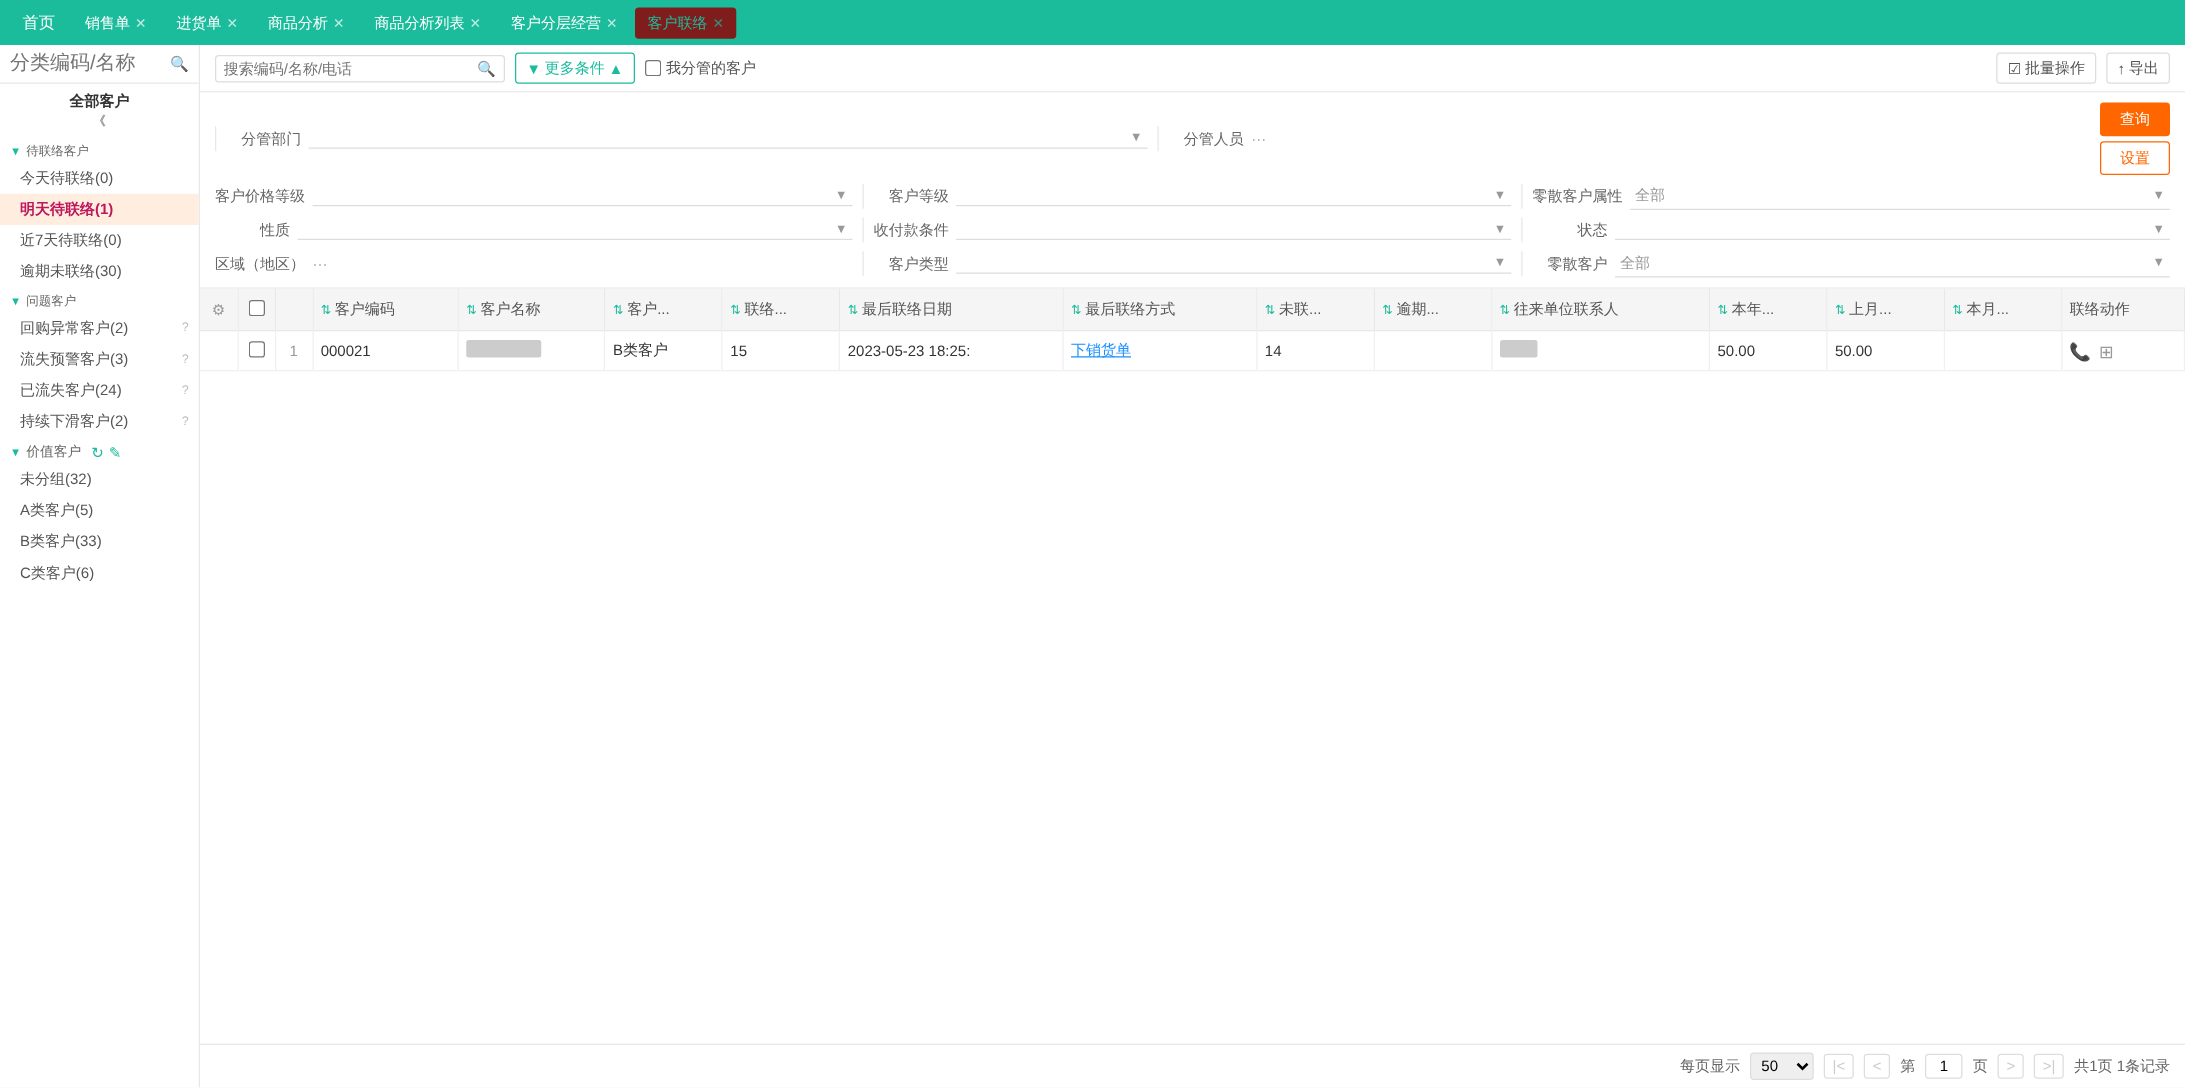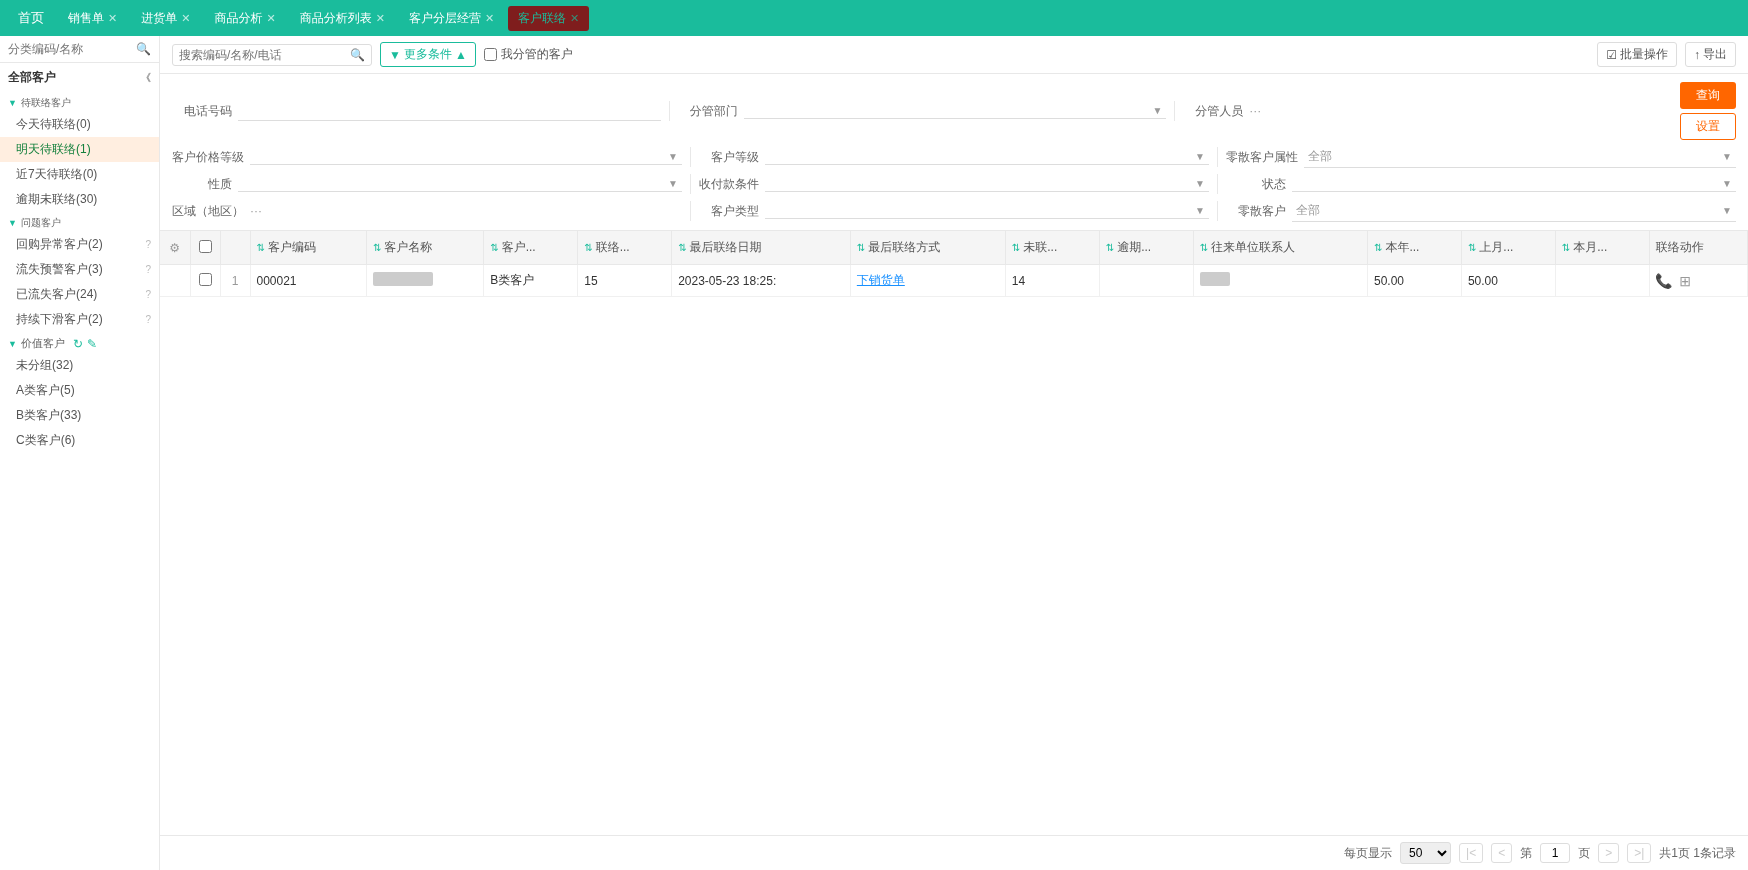--- a/index.html
+++ b/index.html
@@ -42,33 +42,34 @@
     .sidebar-search {
       display: flex;
       align-items: center;
       padding: 6px 8px;
       border-bottom: 1px solid #e8e8e8;
     }
     .sidebar-search input {
       border: none;
       outline: none;
       width: 100%;
-      font-size: 12px;
+      font-size: 16px;
       color: #701a75;
     }
     .sidebar-search .search-icon { color: #999; cursor: pointer; }
 
     .sidebar-section-header {
       display: flex;
       align-items: center;
       justify-content: space-between;
       padding: 6px 8px;
       font-weight: bold;
       color: #333;
       cursor: pointer;
+      flex-direction: column;
     }
     .sidebar-section-header .collapse-icon { color: #999; font-size: 10px; }
     .sidebar-group-title {
       padding: 4px 8px 2px 8px;
       color: #666;
       font-size: 10px;
       position: relative;
       display: flex;
       align-items: center;
       gap: 4px;
@@ -79,21 +80,21 @@
       color: #1abc9c;
     }
     .sidebar-item {
       padding: 4px 8px 4px 16px;
       cursor: pointer;
       color: #555;
       display: flex;
       align-items: center;
       gap: 4px;
     }
-    .sidebar-item.active { background: #ffeee0; color: #15803d; font-weight: normal; }
+    .sidebar-item.active { background: #ffeee0; color: #be185d; font-weight: bold; }
     .sidebar-item .help-icon { color: #bbb; font-size: 10px; margin-left: auto; }
 
     .sidebar-group-title2 {
       padding: 4px 8px 2px 8px;
       color: #666;
       font-size: 11px;
       display: flex;
       align-items: center;
       gap: 4px;
     }
@@ -119,21 +120,21 @@
       align-items: center;
       gap: 8px;
       border-bottom: 1px solid #e8e8e8;
     }
     .search-input-wrap {
       display: flex;
       align-items: center;
       border: 1px solid #ddd;
       border-radius: 3px;
       padding: 3px 6px;
-      width: 200px;
+      width: 232px;
     }
     .search-input-wrap input {
       border: none;
       outline: none;
       width: 100%;
       color: #999;
       font-size: 12px;
     }
     .search-input-wrap .s-icon { color: #1abc9c; cursor: pointer; }
     .filter-btn {
@@ -438,24 +439,20 @@
         <div class="action-btn">
           <span>↑</span>
           <span>导出</span>
         </div>
       </div>
     </div>
 
     <div class="filter-panel">
 
       <div class="filter-row">
-        <div class="filter-field">
-          <span class="filter-label">电话号码</span>
-          <input class="filter-input" type="text" style="flex: 2 1 0%;">
-        </div>
         <div class="filter-divider"></div>
         <div class="filter-field">
           <span class="filter-label">分管部门</span>
           <div class="filter-select" style="flex:2;">
             <span class="sel-text"></span>
             <span class="sel-arrow">▼</span>
           </div>
         </div>
         <div class="filter-divider"></div>
         <div class="filter-field">

